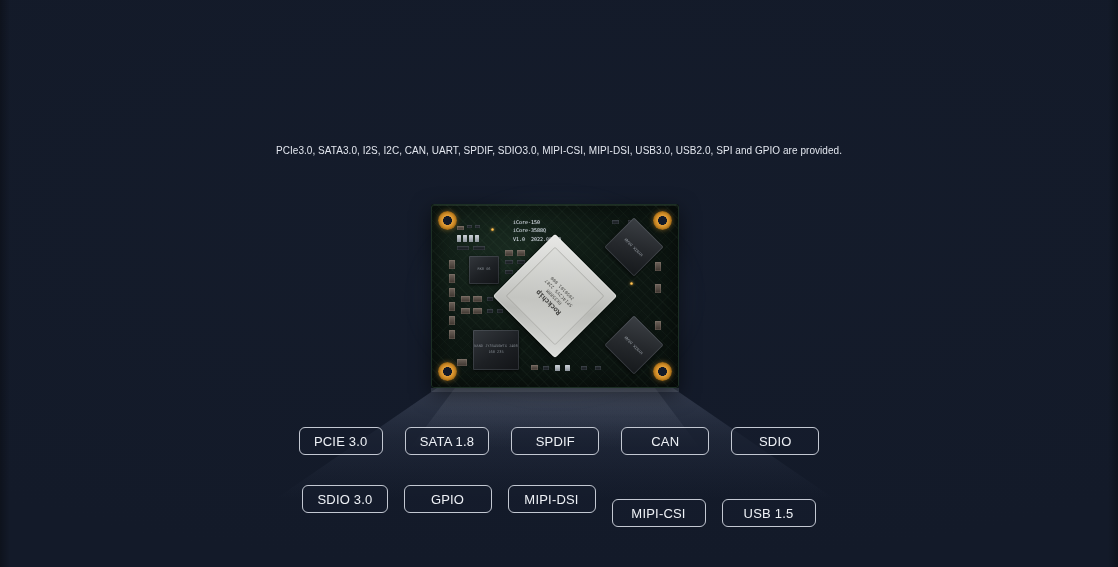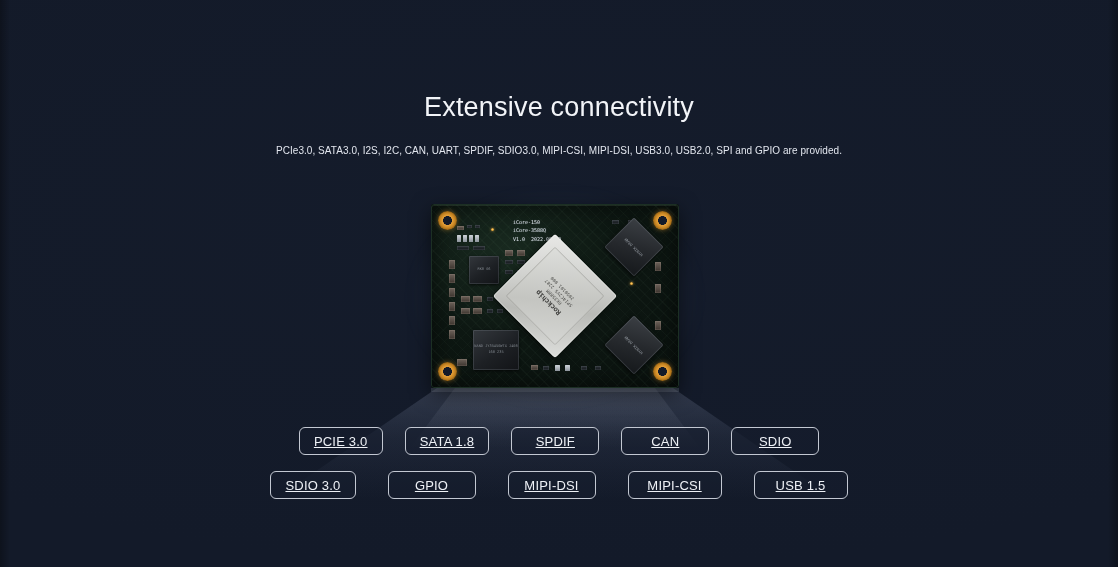--- a/index.html
+++ b/index.html
@@ -146,39 +146,37 @@
     position:absolute; left:82px; top:14px;
     color:#cfd6dd; font-size:5px; line-height:1.65;
     font-family:"DejaVu Sans Mono", monospace; white-space:pre;
     text-shadow:0 0 1px rgba(220,230,240,.5);
   }
 
   
   #btn-rows { position:absolute; left:0; top:427px; width:100%; }
   .btn-row { display:flex; justify-content:center; align-items:center; }
   .btn-row.r1 { gap:22px; }
-  .btn-row.r2 { gap:32px; margin-top:16px; }
+  .btn-row.r2 { gap:16px; margin-top:16px; }
   .tag {
     height:28px; min-width:84px; padding:0 14px;
     display:flex; align-items:center; justify-content:center;
     border:1px solid #c3c8d2; border-radius:6px;
     background:rgba(22,29,45,.55);
     color:#eef1f6; font-size:13px; letter-spacing:.2px;
     white-space:nowrap;
-    text-decoration:underline;
   }
   .tag.w88  { min-width:88px; }
-  .tag.w94  { min-width:94px; }
+  .tag.w94  { min-width:94px;margin-top:28px; }
 </style>
 </head>
 <body>
 
 <div id="page">
 
-  <div id="title">Extensive connectivity</div>
   <div id="subtitle">PCIe3.0, SATA3.0, I2S, I2C, CAN, UART, SPDIF, SDIO3.0, MIPI-CSI, MIPI-DSI, USB3.0, USB2.0, SPI and GPIO are provided.</div>
 
   <svg id="beam" viewBox="0 0 1118 118" preserveAspectRatio="none">
     <defs>
       <linearGradient id="beamgrad" x1="0" y1="0" x2="0" y2="1">
         <stop offset="0%" stop-color="#aab6d4" stop-opacity="0.20"></stop>
         <stop offset="45%" stop-color="#94a2c4" stop-opacity="0.085"></stop>
         <stop offset="100%" stop-color="#8090b8" stop-opacity="0.0"></stop>
       </linearGradient>
       <linearGradient id="beamcore" x1="0" y1="0" x2="0" y2="1">

